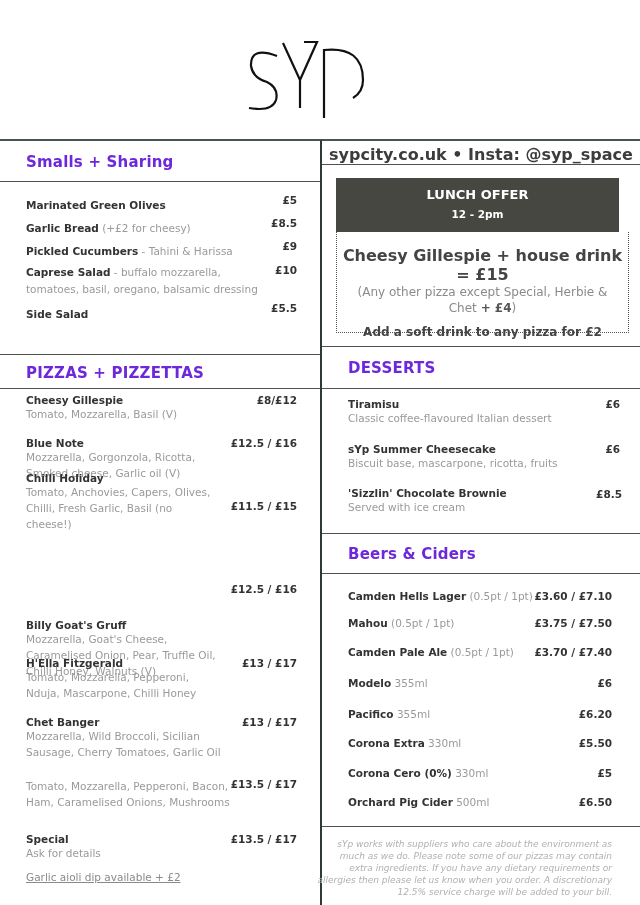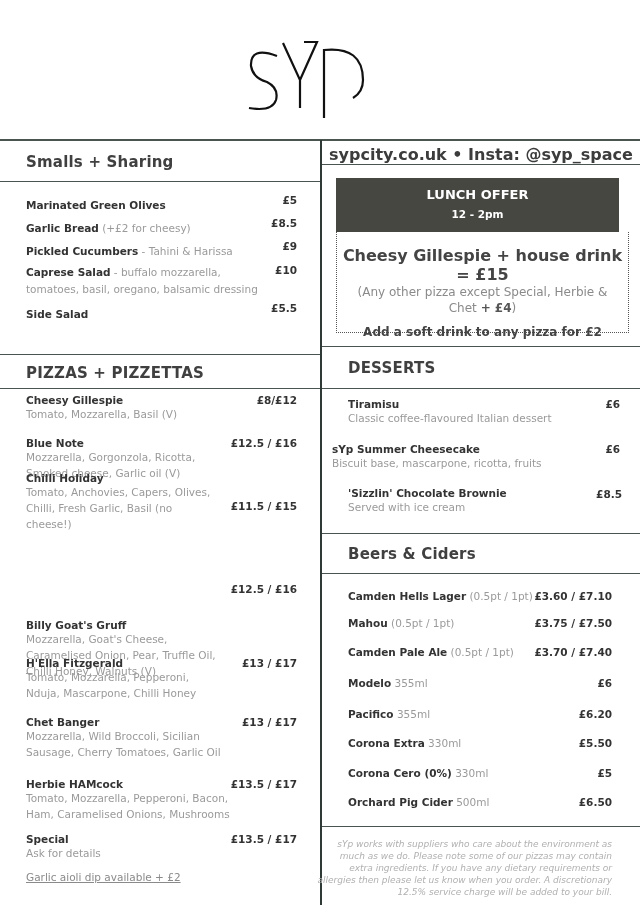--- a/index.html
+++ b/index.html
@@ -1,21 +1,21 @@
 <!DOCTYPE html>
 <html><head>
 <meta charset="utf-8">
 <style>
   html, body { margin: 0; padding: 0; background: #ffffff; }
   body { width: 640px; height: 905px; position: relative; overflow: hidden; font-family: "DejaVu Sans", sans-serif; color: #3a3a3a; }
   .logo { position: absolute; left: 0; top: 0; width: 640px; height: 140px; }
   .logo svg { position: absolute; left: 245px; top: 38px; }
   .hline { position: absolute; height: 2px; background: #4a5550; }
   .vline { position: absolute; width: 2px; background: #2f3a36; }
-  .sec-title { position: absolute; font-weight: bold; color: #404040; letter-spacing: 0.2px; }
+  .sec-title { position: absolute; font-weight: bold; color: #6d28d9; letter-spacing: 0.2px; }
   .item { position: absolute; }
   .name { font-weight: bold; font-size: 10.5px; color: #333; }
   .desc { font-size: 10.5px; color: #9a9a9a; line-height: 16px; }
   .price { position: absolute; font-weight: bold; font-size: 10.5px; color: #333; text-align: right; }
   .web { position: absolute; left: 322px; top: 145px; width: 318px; text-align: center; font-weight: bold; font-size: 16px; color: #3c3c3c; }
   .lunch-head { position: absolute; left: 336px; top: 178px; width: 283px; height: 54px; background: #474742; color: #fff; text-align: center; }
   .lunch-head .t1 { font-weight: bold; font-size: 13px; margin-top: 9px; }
   .lunch-head .t2 { font-weight: bold; font-size: 10.5px; margin-top: 6px; }
   .lunch-body { position: absolute; left: 336px; top: 232px; width: 291px; height: 100px; border: 1.5px dotted #555; border-top: none; text-align: center; }
   .lunch-body .l1 { font-weight: bold; font-size: 16px; color: #444; margin-top: 14px; }
@@ -123,42 +123,41 @@
 </div>
 <div class="price" style="left:200px;top:657px;width:97px;">£13 / £17</div>
 
 <div class="item" style="left:26px;top:716px;width:195px;">
   <div class="name">Chet Banger</div>
   <div class="desc">Mozzarella, Wild Broccoli, Sicilian Sausage, Cherry Tomatoes, Garlic Oil</div>
 </div>
 <div class="price" style="left:200px;top:716px;width:97px;">£13 / £17</div>
 
 <div class="item" style="left:26px;top:778px;width:205px;">
-  <div class="name">Herbie HAMcock</div>
   <div class="desc">Tomato, Mozzarella, Pepperoni, Bacon, Ham, Caramelised Onions, Mushrooms</div>
 </div>
 <div class="price" style="left:200px;top:778px;width:97px;">£13.5 / £17</div>
 
 <div class="item" style="left:26px;top:833px;width:200px;">
   <div class="name">Special</div>
   <div class="desc">Ask for details</div>
 </div>
 <div class="price" style="left:200px;top:833px;width:97px;">£13.5 / £17</div>
 
 <div class="aioli">Garlic aioli dip available + £2</div>
 
 <div class="sec-title" style="left:348px;top:359px;font-size:15px;">DESSERTS</div>
 
 <div class="item" style="left:348px;top:398px;width:240px;">
   <div class="name">Tiramisu</div>
   <div class="desc">Classic coffee-flavoured Italian dessert</div>
 </div>
 <div class="price" style="left:560px;top:398px;width:60px;">£6</div>
 
-<div class="item" style="left:332px;top:443px;width:240px;">
+<div class="item" style="left:348px;top:443px;width:240px;">
   <div class="name">sYp Summer Cheesecake</div>
   <div class="desc">Biscuit base, mascarpone, ricotta, fruits</div>
 </div>
 <div class="price" style="left:560px;top:443px;width:60px;">£6</div>
 
 <div class="item" style="left:348px;top:487px;width:240px;">
   <div class="name">'Sizzlin' Chocolate Brownie</div>
   <div class="desc">Served with ice cream</div>
 </div>
 <div class="price" style="left:560px;top:488px;width:62px;">£8.5</div>

